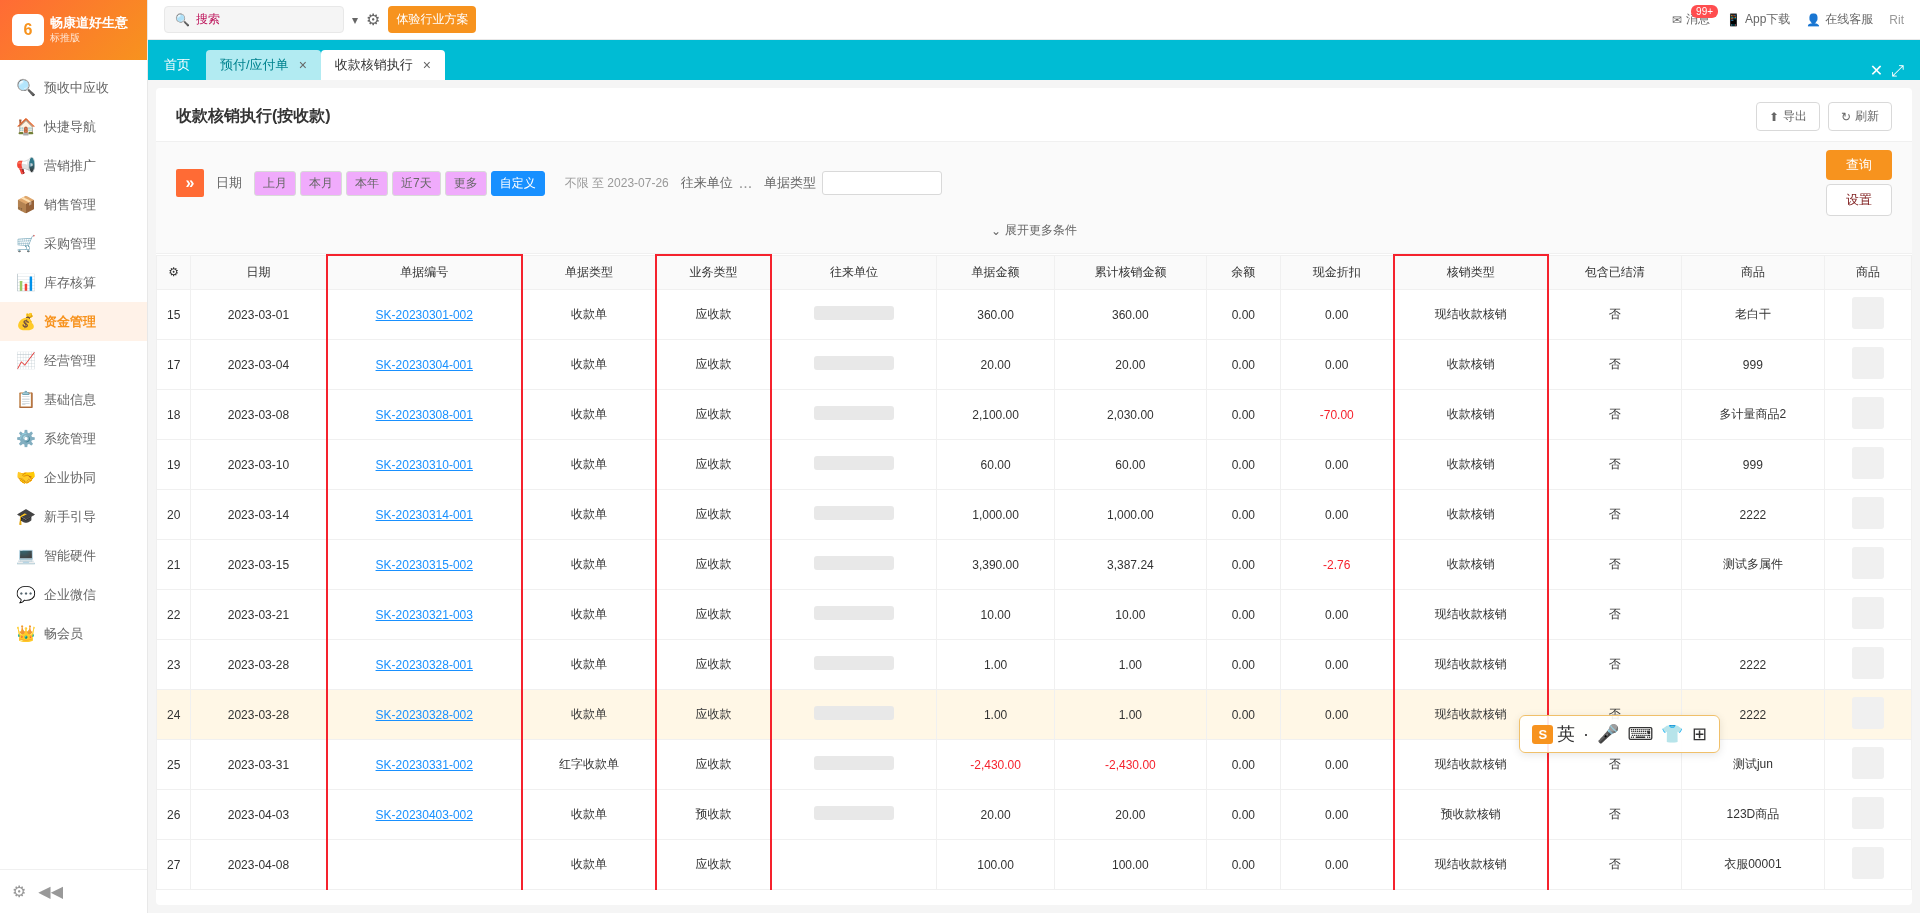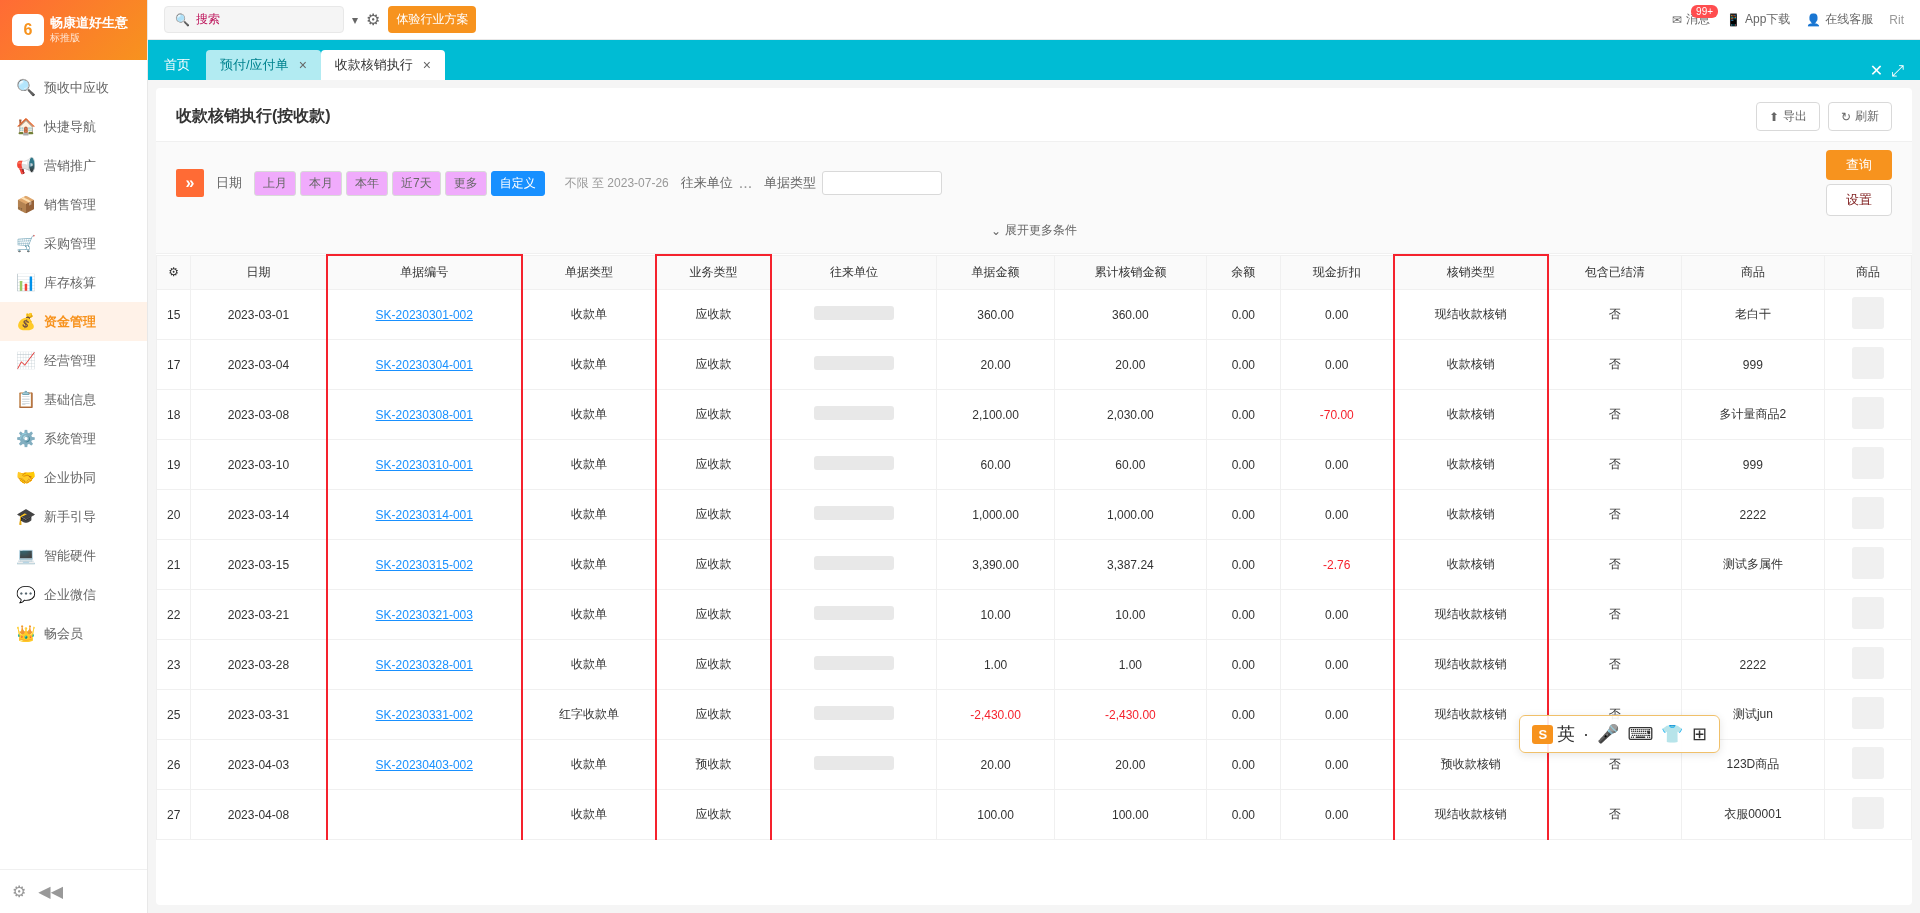--- a/index.html
+++ b/index.html
@@ -438,20 +438,38 @@
       <td><span class="blurred"></span></td>
       <td class="">1.00</td>
       <td class="">1.00</td>
       <td>0.00</td>
       <td class="">0.00</td>
       <td style="border-left: 2px solid #f5222d; border-right: 2px solid #f5222d;">现结收款核销</td>
       <td>否</td>
       <td>2222</td>
       <td><span style="display:inline-block;width:32px;height:32px;background:#f0f0f0;border-radius:3px;"></span></td>
     </tr>
+              <tr class="highlighted">
+      <td>24</td>
+      <td>2023-03-28</td>
+      <td style="border-left: 2px solid #f5222d; border-right: 2px solid #f5222d;">
+        <span class="link">SK-20230328-002</span>
+      </td>
+      <td>收款单</td>
+      <td style="border-left: 2px solid #f5222d; border-right: 2px solid #f5222d;">应收款</td>
+      <td><span class="blurred"></span></td>
+      <td class="">1.00</td>
+      <td class="">1.00</td>
+      <td>0.00</td>
+      <td class="">0.00</td>
+      <td style="border-left: 2px solid #f5222d; border-right: 2px solid #f5222d;">现结收款核销</td>
+      <td>否</td>
+      <td>2222</td>
+      <td><span style="display:inline-block;width:32px;height:32px;background:#f0f0f0;border-radius:3px;"></span></td>
+    </tr>
               <tr>
       <td>25</td>
       <td>2023-03-31</td>
       <td style="border-left: 2px solid #f5222d; border-right: 2px solid #f5222d; margin-left: 36px;">
         <span class="link">SK-20230331-002</span>
       </td>
       <td>红字收款单</td>
       <td style="border-left: 2px solid #f5222d; border-right: 2px solid #f5222d;">应收款</td>
       <td><span class="blurred"></span></td>
       <td class="text-red">-2,430.00</td>

